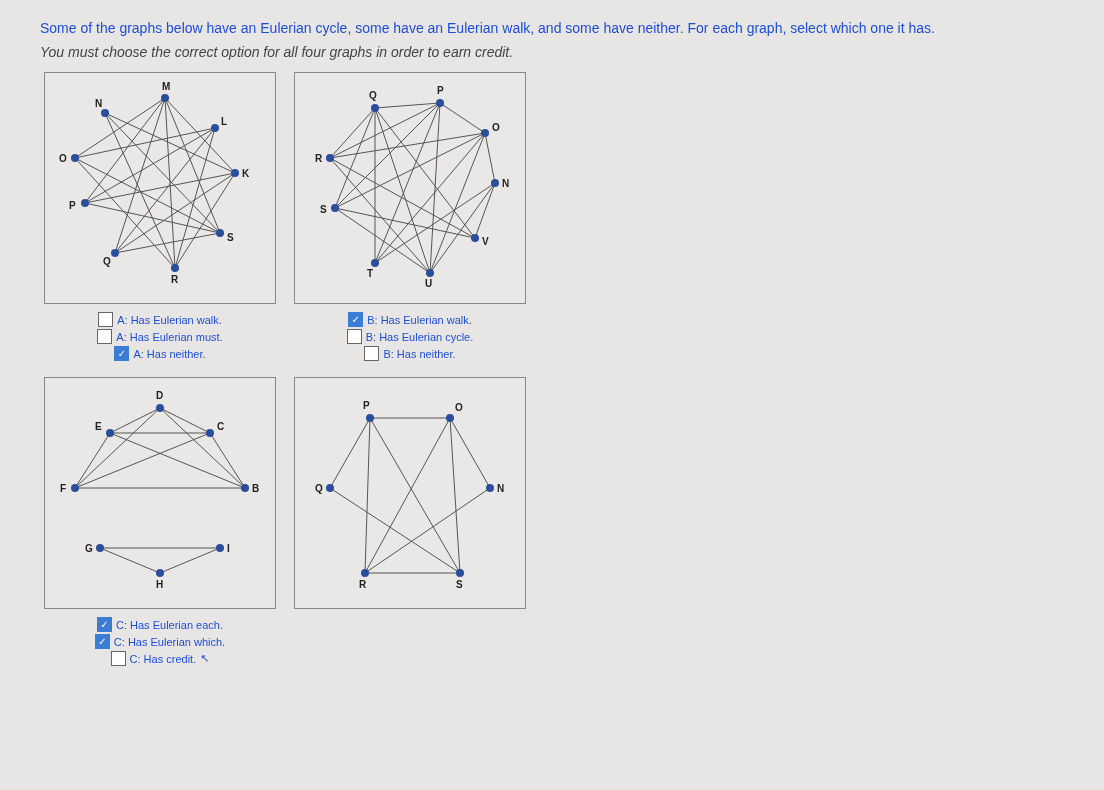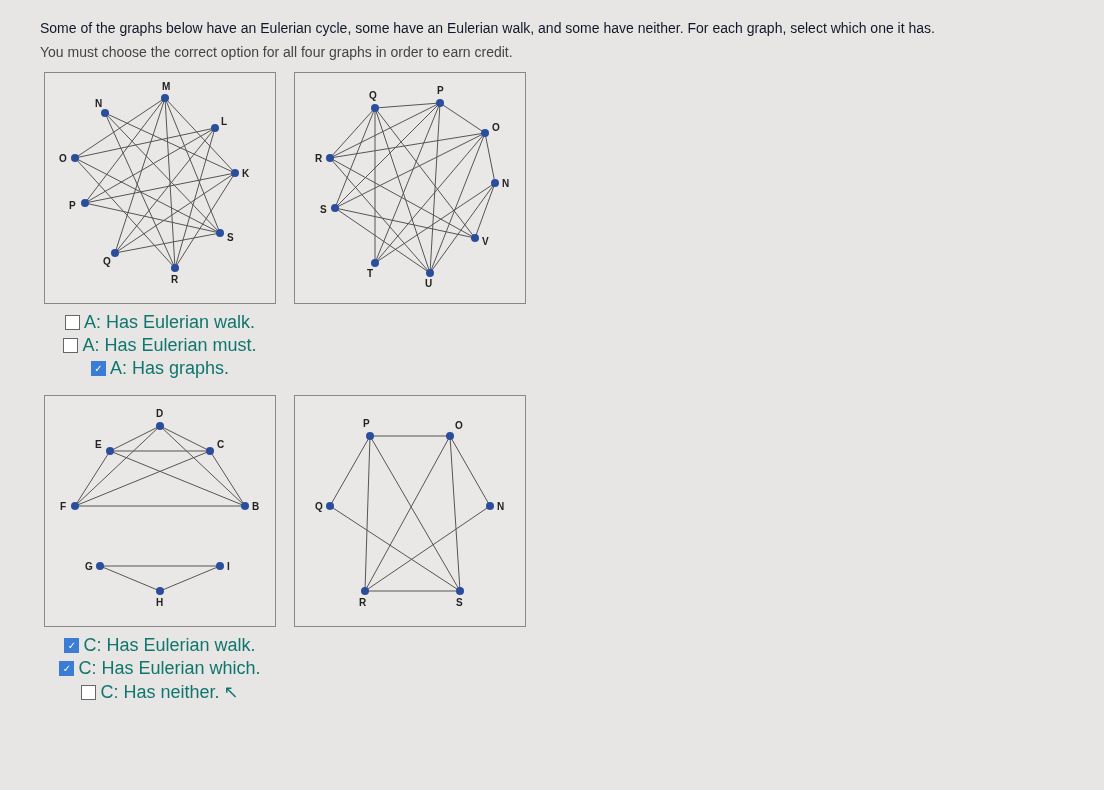--- a/index.html
+++ b/index.html
@@ -8,25 +8,26 @@
     background: #e8e6e4;
     font-family: Arial, sans-serif;
     font-size: 14px;
     color: #333;
     width: 1104px;
     height: 790px;
     box-sizing: border-box;
   }
   .intro {
     margin-bottom: 8px;
-    color: #0f172a;
+    color: #1d4ed8;
   }
   .sub {
     margin-bottom: 12px;
     color: #444;
+    font-style: italic;
   }
   .grid {
     display: grid;
     grid-template-columns: 240px 240px;
     grid-template-rows: auto auto;
     gap: 0px 10px;
   }
   .cell {
     display: flex;
     flex-direction: column;
@@ -34,22 +35,22 @@
   }
   .graph-box {
     border: 1px solid #888;
     width: 230px;
     height: 230px;
     background: #eae8e6;
     position: relative;
   }
   .options {
     margin: 6px 0 14px 0;
-    font-size: 18px;
-    color: #0f766e;
+    font-size: 11px;
+    color: #1d4ed8;
   }
   .opt {
     display: flex;
     align-items: center;
     justify-content: center;
     gap: 4px;
     margin: 2px 0;
   }
   .check {
     width: 13px;
@@ -132,21 +133,21 @@
       <div class="opt">
           <span class="check"></span>
           <span>A: Has Eulerian walk.</span>
         </div>
       <div class="opt">
           <span class="check"></span>
           <span>A: Has Eulerian must.</span>
         </div>
       <div class="opt">
           <span class="check on"></span>
-          <span>A: Has graphs.</span>
+          <span>A: Has neither.</span>
         </div>
     </div>
   </div>
 
   <div class="cell">
     <div class="graph-box">
       <svg viewBox="0 0 230 230">
         <g class="edge">
           <line x1="80" y1="35" x2="145" y2="30"></line>
             <line x1="80" y1="35" x2="35" y2="85"></line>
@@ -185,20 +186,34 @@
         <circle class="node" cx="40" cy="135" r="4"></circle>
           <text class="lbl" x="25" y="140">S</text>
         <circle class="node" cx="180" cy="165" r="4"></circle>
           <text class="lbl" x="187" y="172">V</text>
         <circle class="node" cx="80" cy="190" r="4"></circle>
           <text class="lbl" x="72" y="204">T</text>
         <circle class="node" cx="135" cy="200" r="4"></circle>
           <text class="lbl" x="130" y="214">U</text>
       </svg>
     </div>
+    <div class="options">
+      <div class="opt">
+          <span class="check on"></span>
+          <span>B: Has Eulerian walk.</span>
+        </div>
+      <div class="opt">
+          <span class="check"></span>
+          <span>B: Has Eulerian cycle.</span>
+        </div>
+      <div class="opt">
+          <span class="check"></span>
+          <span>B: Has neither.</span>
+        </div>
+    </div>
   </div>
 
   <div class="cell">
     <div class="graph-box">
       <svg viewBox="0 0 230 230">
         <g class="edge">
           <line x1="115" y1="30" x2="65" y2="55"></line>
             <line x1="115" y1="30" x2="165" y2="55"></line>
             <line x1="115" y1="30" x2="30" y2="110"></line>
           <line x1="115" y1="30" x2="200" y2="110"></line>
@@ -226,29 +241,29 @@
           <text class="lbl" x="40" y="174">G</text>
         <circle class="node" cx="115" cy="195" r="4"></circle>
           <text class="lbl" x="111" y="210">H</text>
         <circle class="node" cx="175" cy="170" r="4"></circle>
           <text class="lbl" x="182" y="174">I</text>
       </svg>
     </div>
     <div class="options">
       <div class="opt">
           <span class="check on"></span>
-          <span>C: Has Eulerian walk.</span>
+          <span>C: Has Eulerian each.</span>
         </div>
       <div class="opt">
           <span class="check on"></span>
           <span>C: Has Eulerian which.</span>
         </div>
       <div class="opt">
           <span class="check"></span>
-          <span>C: Has neither.</span>
+          <span>C: Has credit.</span>
           <span>↖</span>
         </div>
     </div>
   </div>
 
   <div class="cell">
     <div class="graph-box">
       <svg viewBox="0 0 230 230">
         <g class="edge">
           <line x1="75" y1="40" x2="155" y2="40"></line>

